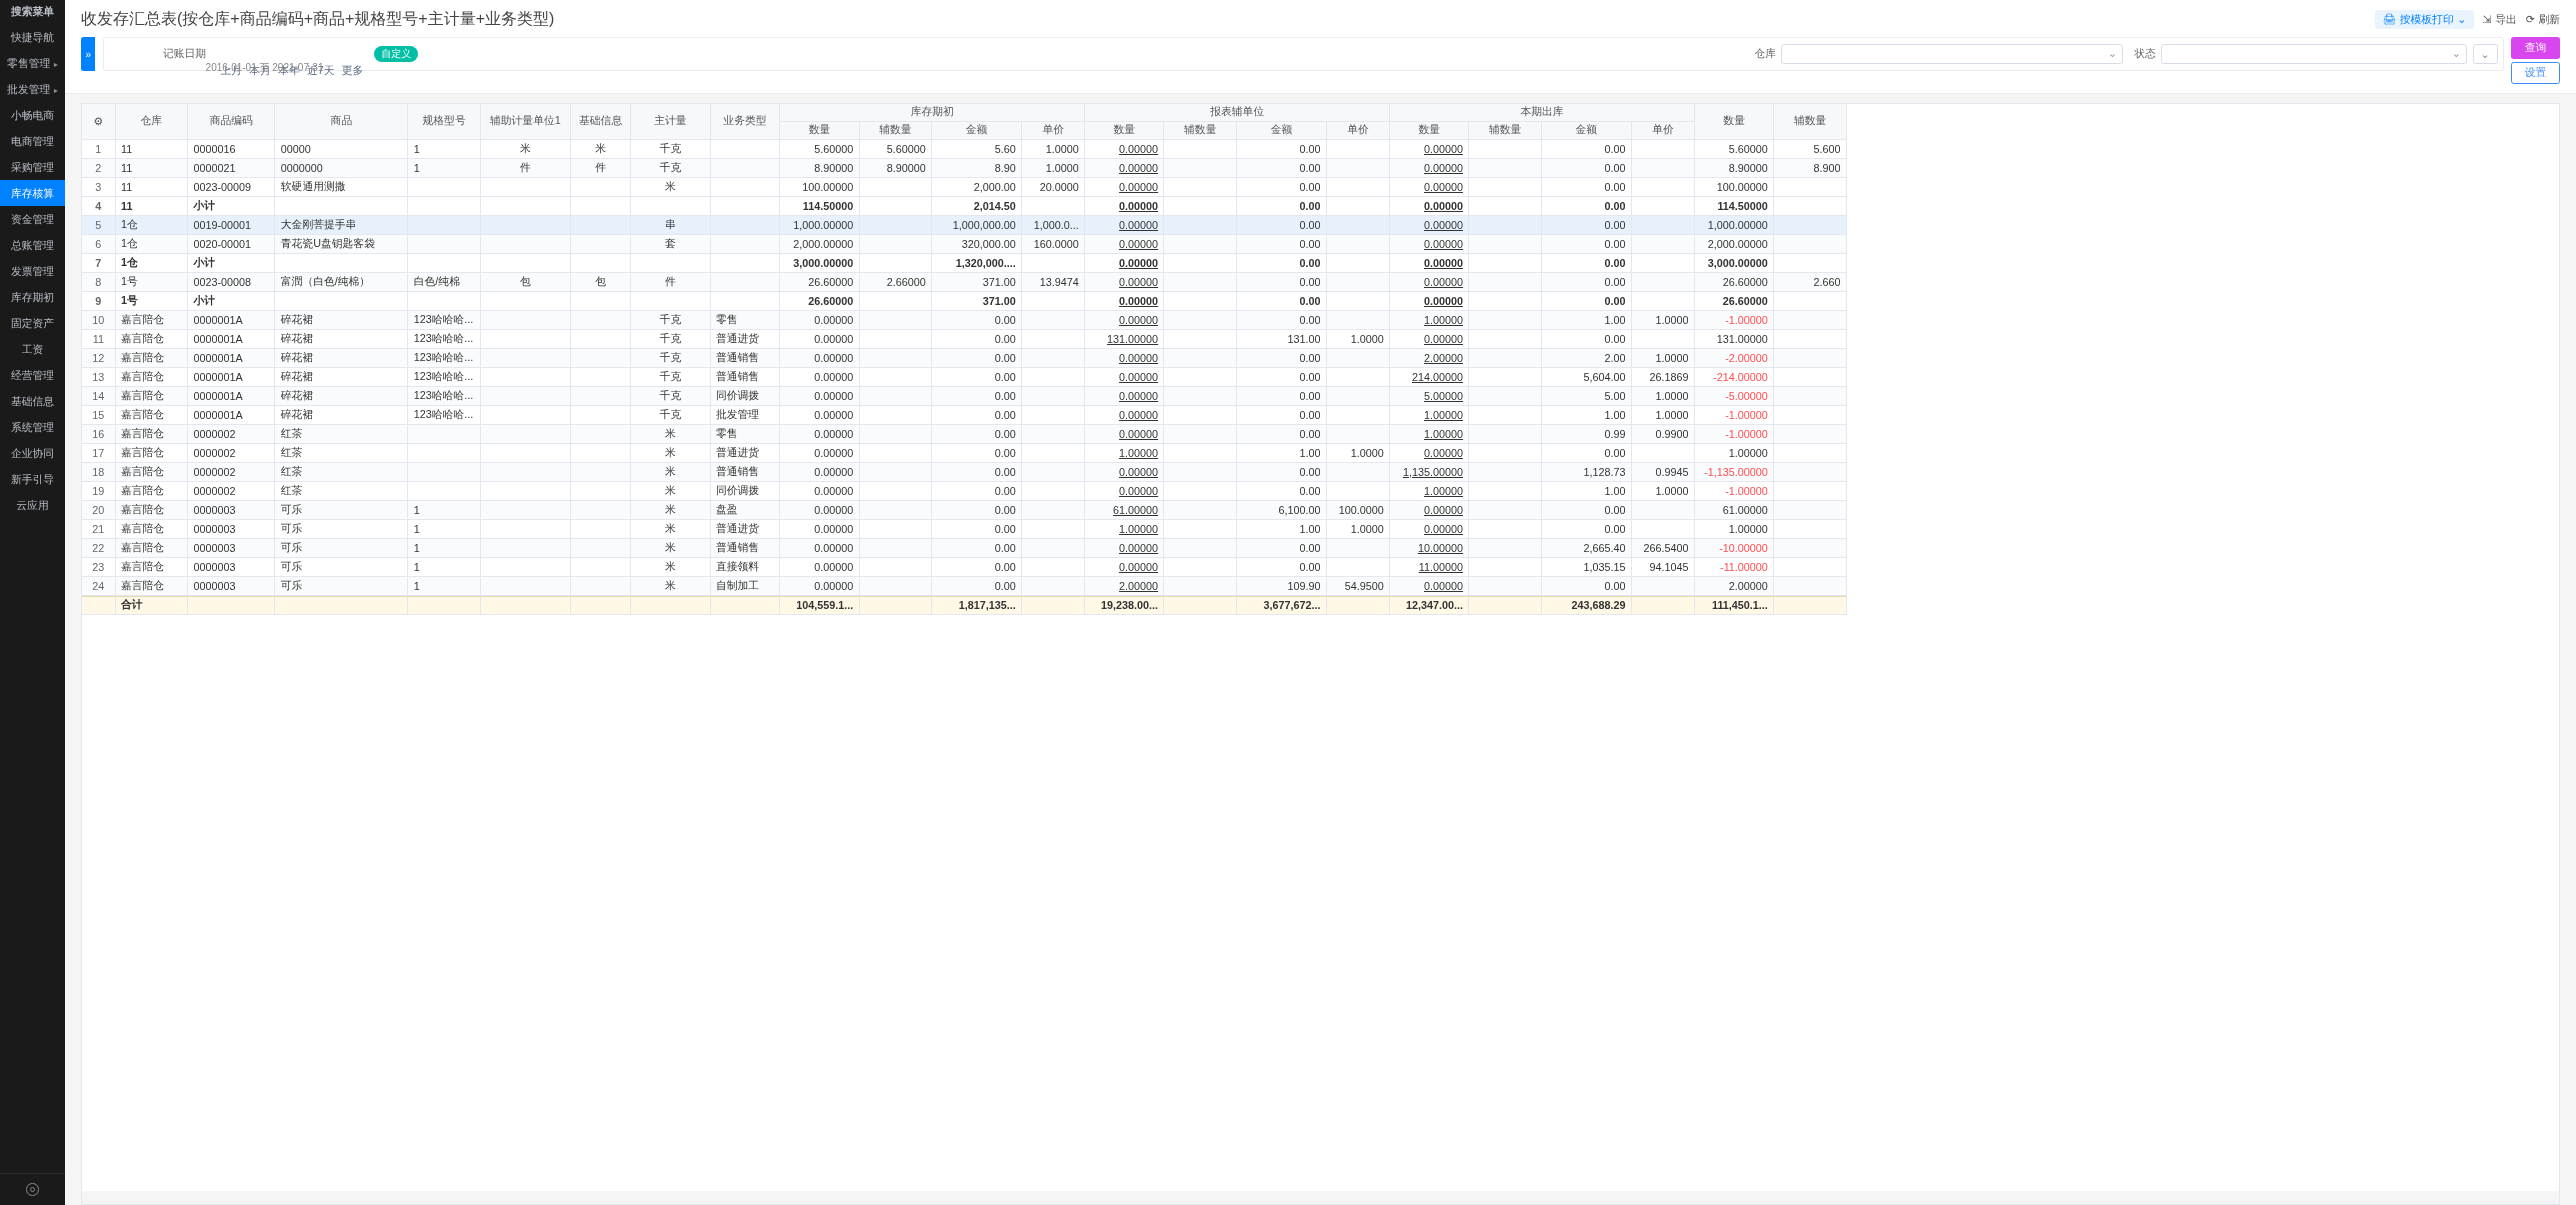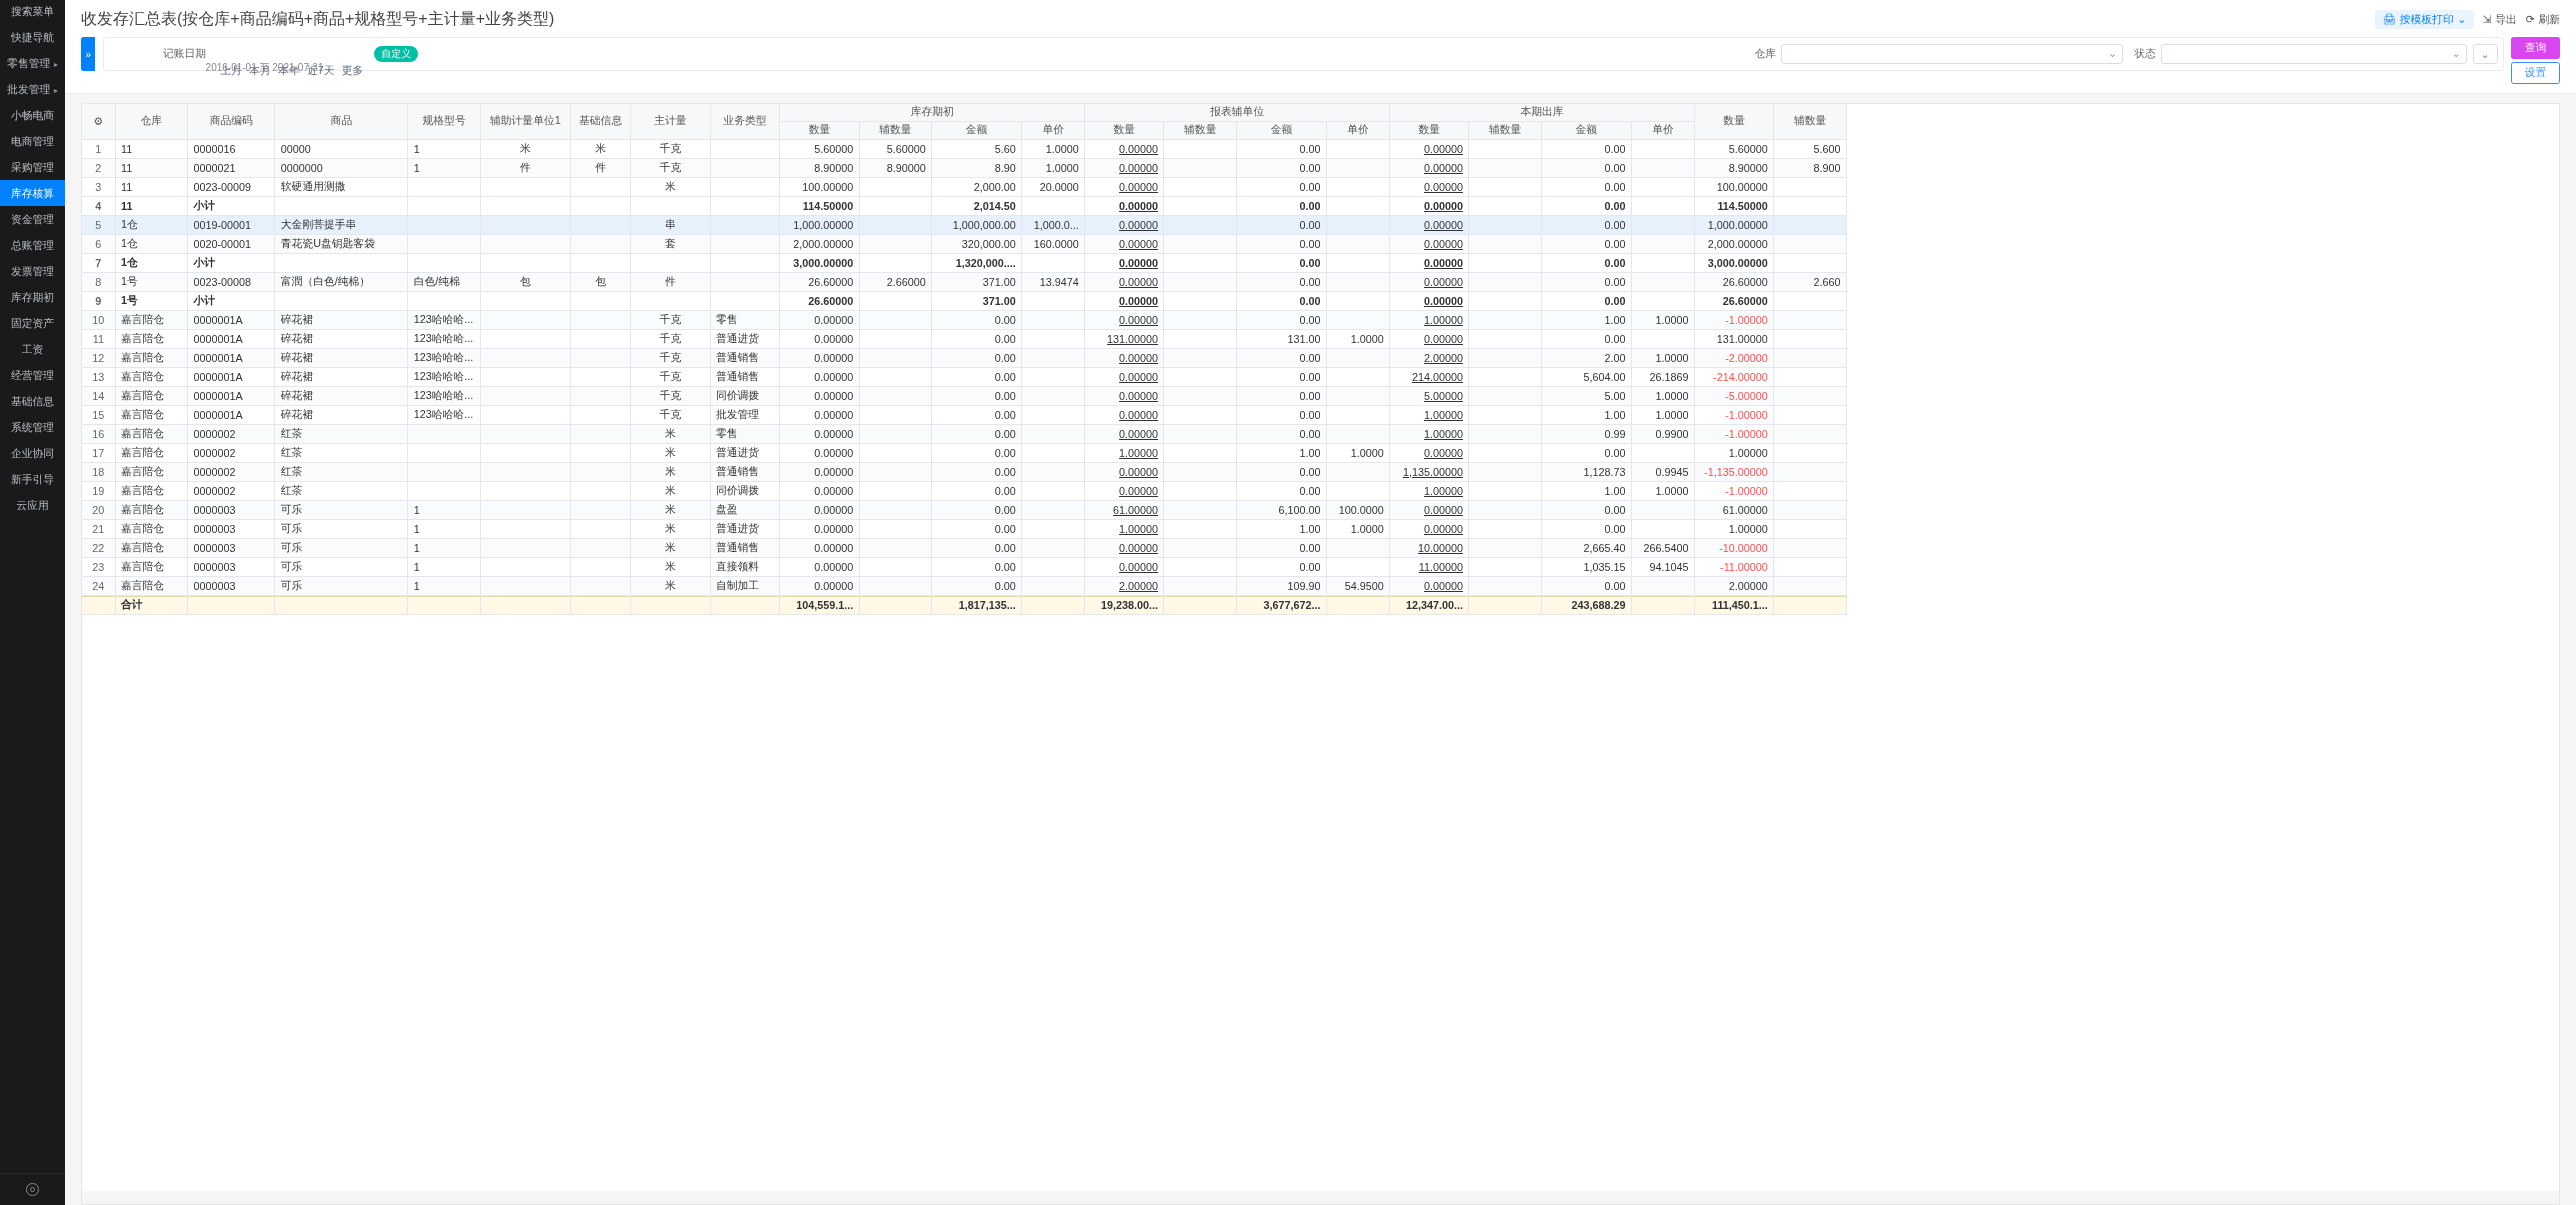--- a/index.html
+++ b/index.html
@@ -1,20 +1,20 @@
 <!DOCTYPE html>
 <html style="font-size:14.4px"><head>
 <meta charset="utf-8">
 <style>
 * { margin:0; padding:0; box-sizing:border-box; font-family:"Microsoft YaHei","PingFang SC",sans-serif; }
 body { background:#f5f5f5; overflow:hidden; font-size:10.8px; color:#333; }
 
 .sidebar { position:fixed; left:0; top:0; width:65px; height:100vh; background:#1a1a1a; color:#cbd5e1; z-index:100; display:flex; flex-direction:column; }
 .sidebar-item { height:26px; line-height:26px; text-align:center; font-size:10.8px; cursor:pointer; color:#b8bdc6; white-space:nowrap; }
-.sidebar-item.search { height:15.3px; line-height:15.3px; margin:3.6px 3.6px 5.4px 3.6px; background:transparent; }
+.sidebar-item.search { height:15.3px; line-height:15.3px; margin:3.6px 3.6px 5.4px 3.6px; background:transparent;font-weight:bold; }
 .sidebar-item.active { background:#0081ff; color:#fff; }
 .sidebar-item.has-caret::after { content:"▾"; font-size:8px; margin-left:3.6px; color:#8a8f99; display:inline-block; transform:rotate(-90deg); }
 .sidebar-bottom { margin-top:auto; height:32px; display:flex; align-items:center; justify-content:center; border-top:0.9px solid #2c2c2c; }
 .gear { width:12.6px; height:12.6px; border:1.4px solid #888; border-radius:50%; position:relative; }
 .gear::before { content:""; position:absolute; inset:2.7px; border-radius:50%; border:1.4px solid #888; }
 
 .main { margin-left:65px; height:100vh; display:flex; flex-direction:column; }
 .tabbar { height:25px; background:#fff; display:flex; align-items:center; border-bottom:0.9px solid #e5e7eb; position:relative; padding-left:3.6px; }
 .tab { height:23.4px; line-height:23.4px; padding:0 12.6px; font-size:10.8px; color:#555; cursor:pointer; position:relative; }
 .tab.active { background:#00bfa5; color:#fff; border-radius:1.8px 1.8px 0 0; }

